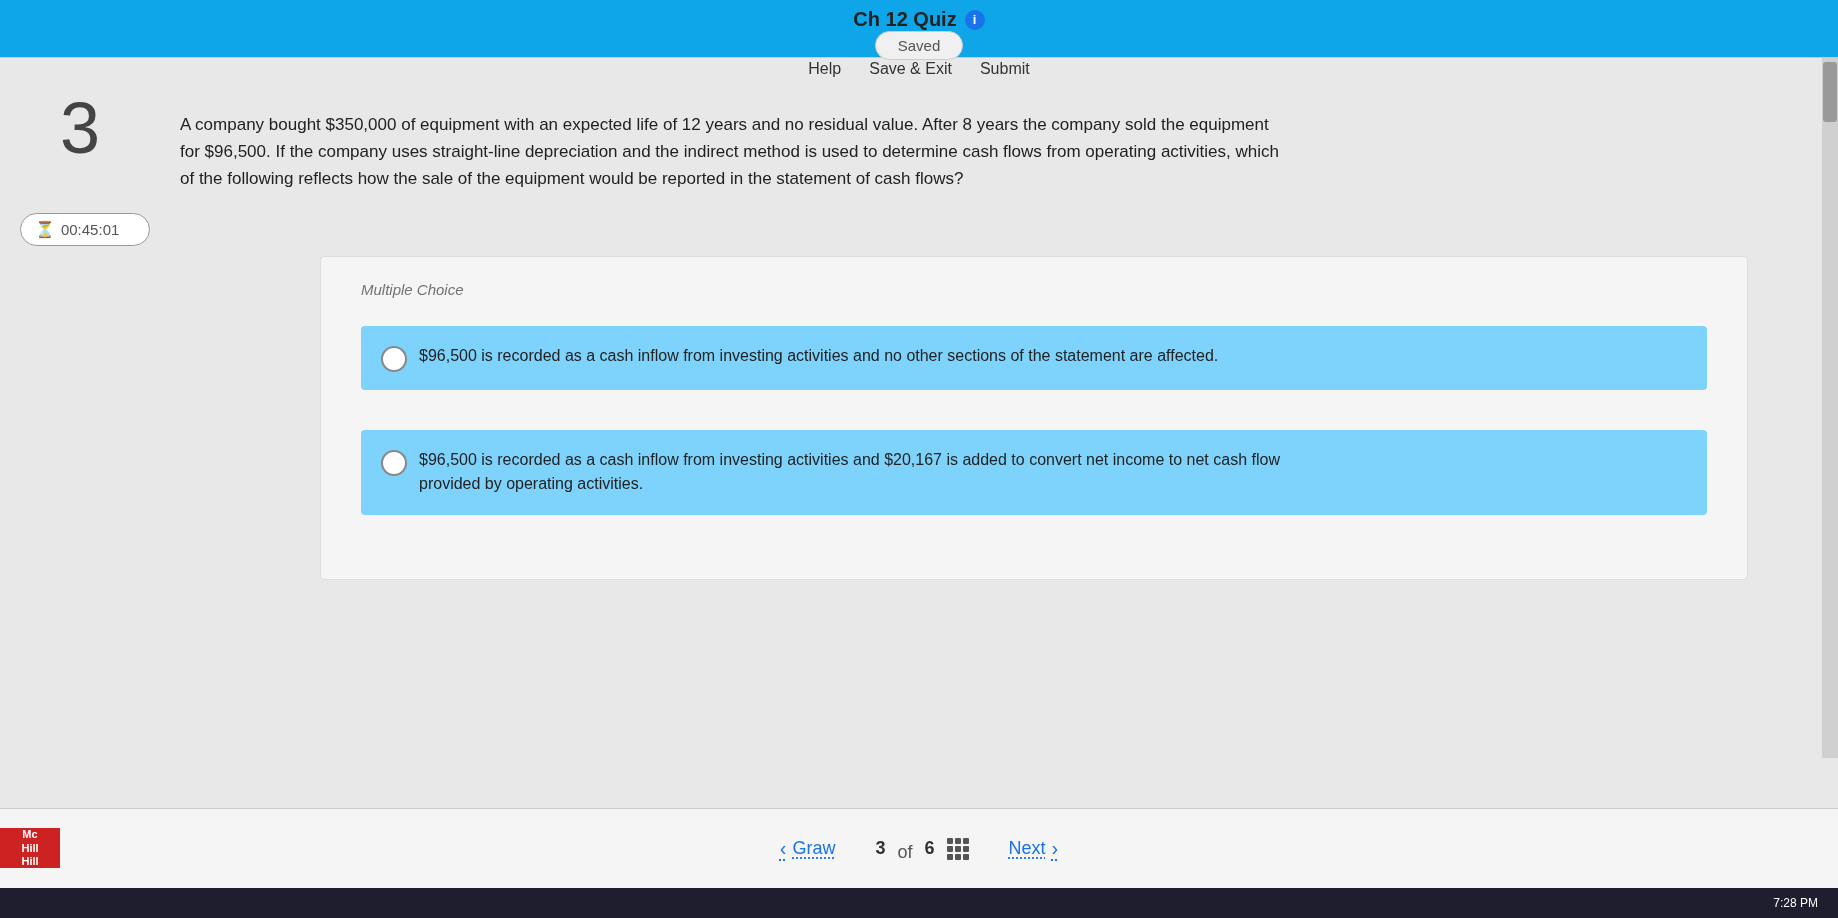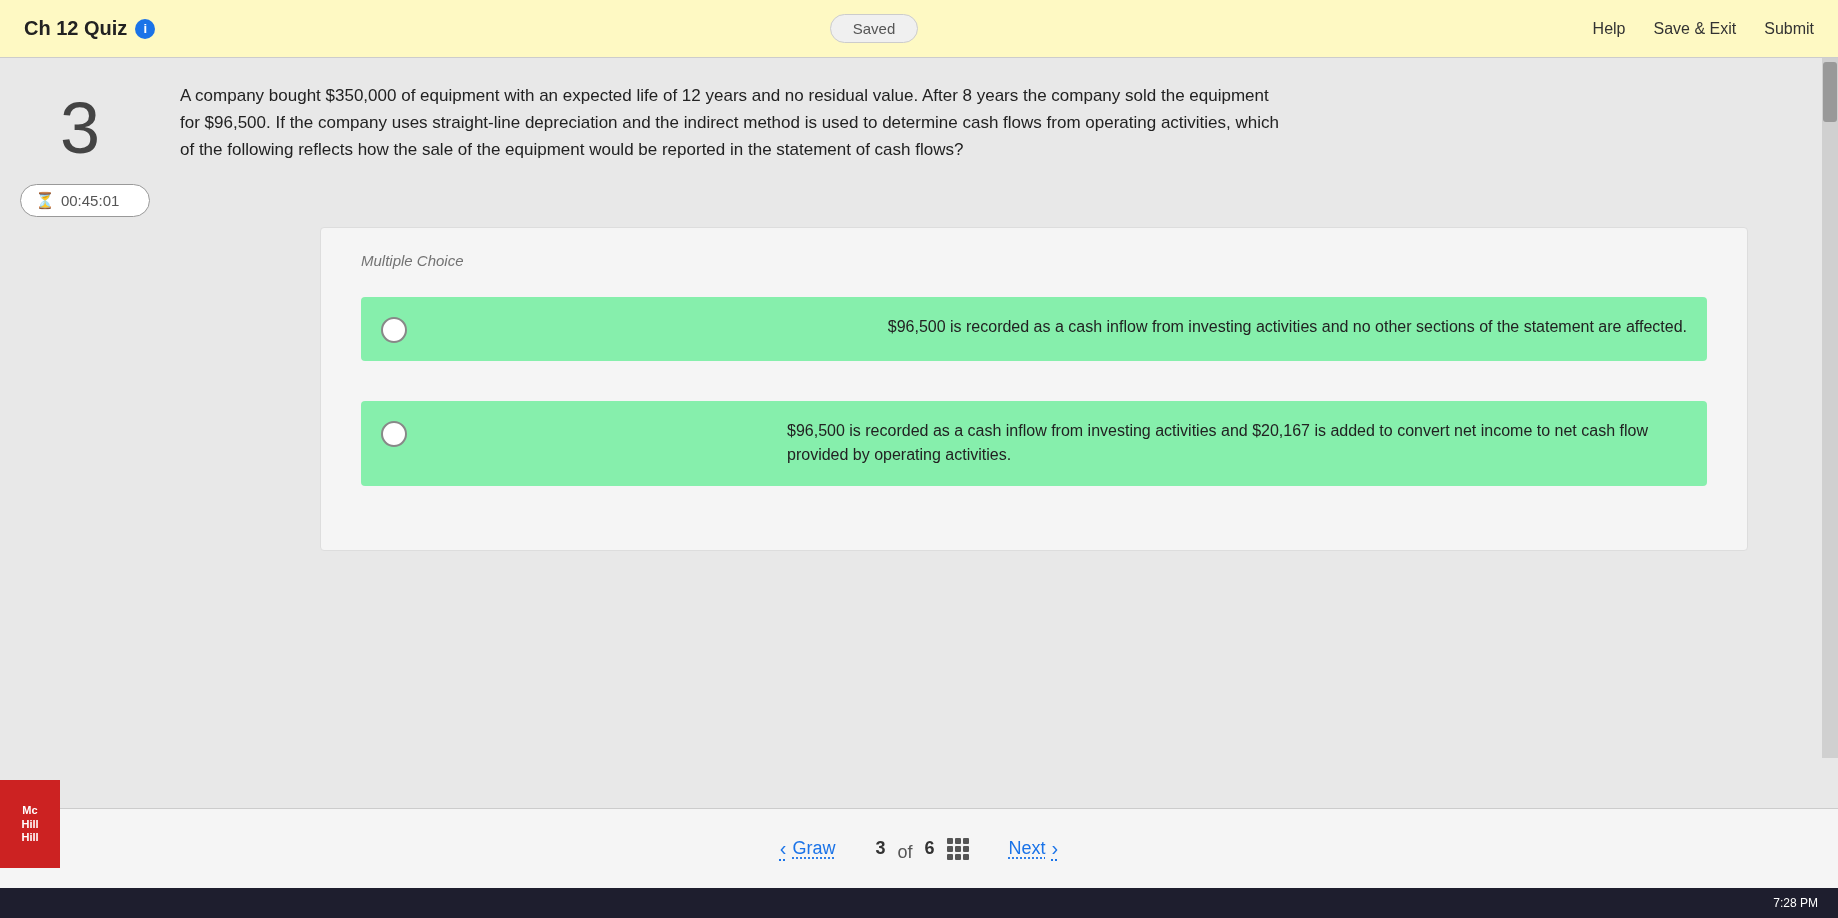--- a/index.html
+++ b/index.html
@@ -9,24 +9,25 @@
       width: 1838px;
       min-height: 918px;
       overflow-x: hidden;
     }
 
     
     .header {
       display: flex;
       align-items: center;
       justify-content: space-between;
-      background: #fef9c3;
+      background: #0ea5e9;
       border-bottom: 1px solid #ccc;
       padding: 8px 24px;
       height: 58px;
+      flex-direction: column;
     }
     .header-left {
       display: flex;
       align-items: center;
       gap: 8px;
     }
     .header-title {
       font-size: 20px;
       font-weight: 600;
       color: #222;
@@ -86,20 +87,21 @@
       width: 100px;
       flex-shrink: 0;
       line-height: 1;
       margin-top: 10px;
     }
 
     
     .question-area {
       flex: 1;
       margin-left: 20px;
+      margin-top: 29px;
     }
 
     .question-text {
       font-size: 17px;
       color: #222;
       line-height: 1.6;
       margin-bottom: 20px;
       max-width: 1100px;
     }
 
@@ -140,27 +142,26 @@
       font-size: 15px;
       color: #737373;
       margin-bottom: 28px;
       font-style: italic;
     }
 
     
     .answer-option {
       display: flex;
       align-items: flex-start;
-      gap: 2px;
+      gap: 12px;
       margin-bottom: 40px;
       padding: 18px 20px;
-      background: #86efac;
+      background: #7dd3fc;
       border-radius: 4px;
       cursor: pointer;
-      justify-content: space-between;
     }
 
     .radio-btn {
       width: 26px;
       height: 26px;
       border-radius: 50%;
       border: 2px solid #888;
       background: #fff;
       flex-shrink: 0;
       margin-top: 2px;
@@ -265,21 +266,21 @@
     
     .mcgrawhill-logo {
       position: fixed;
       bottom: 80px;
       left: 0;
       background: #cc2222;
       color: white;
       font-size: 11px;
       font-weight: bold;
       line-height: 1.2;
-      padding: 24px 10px;
+      padding: 0 10px;
       width: 60px;
       text-align: center;
     }
 
     
     .taskbar {
       position: fixed;
       bottom: 0;
       left: 0;
       width: 1838px;

